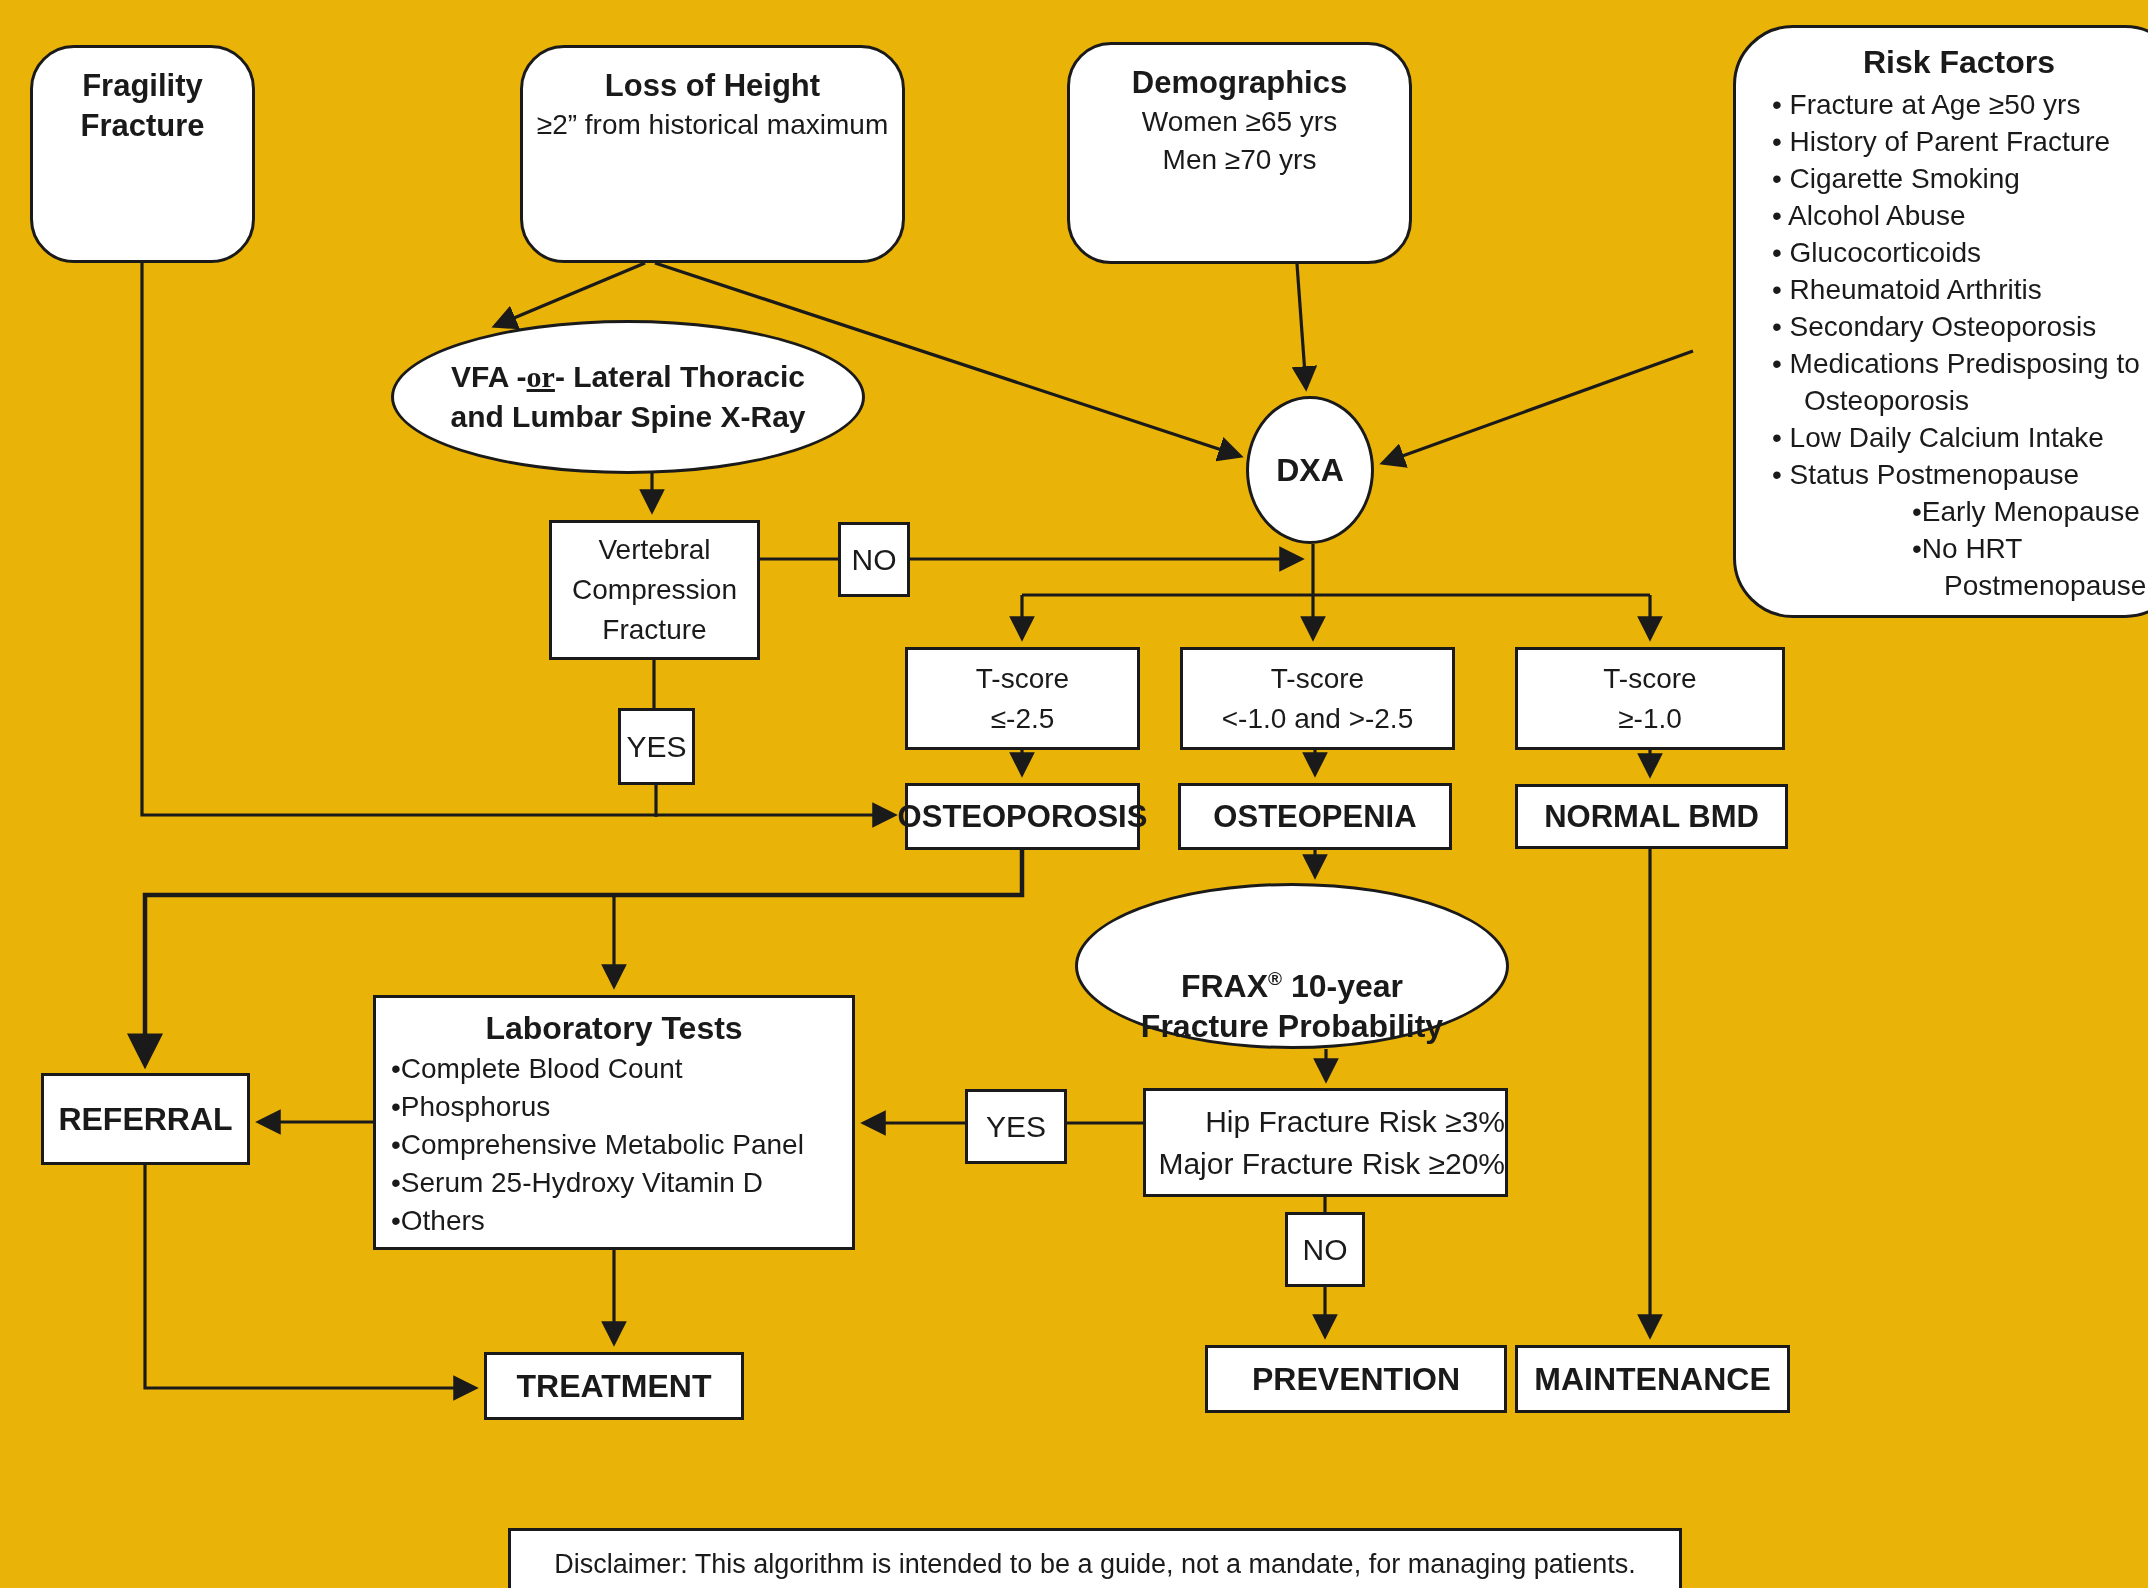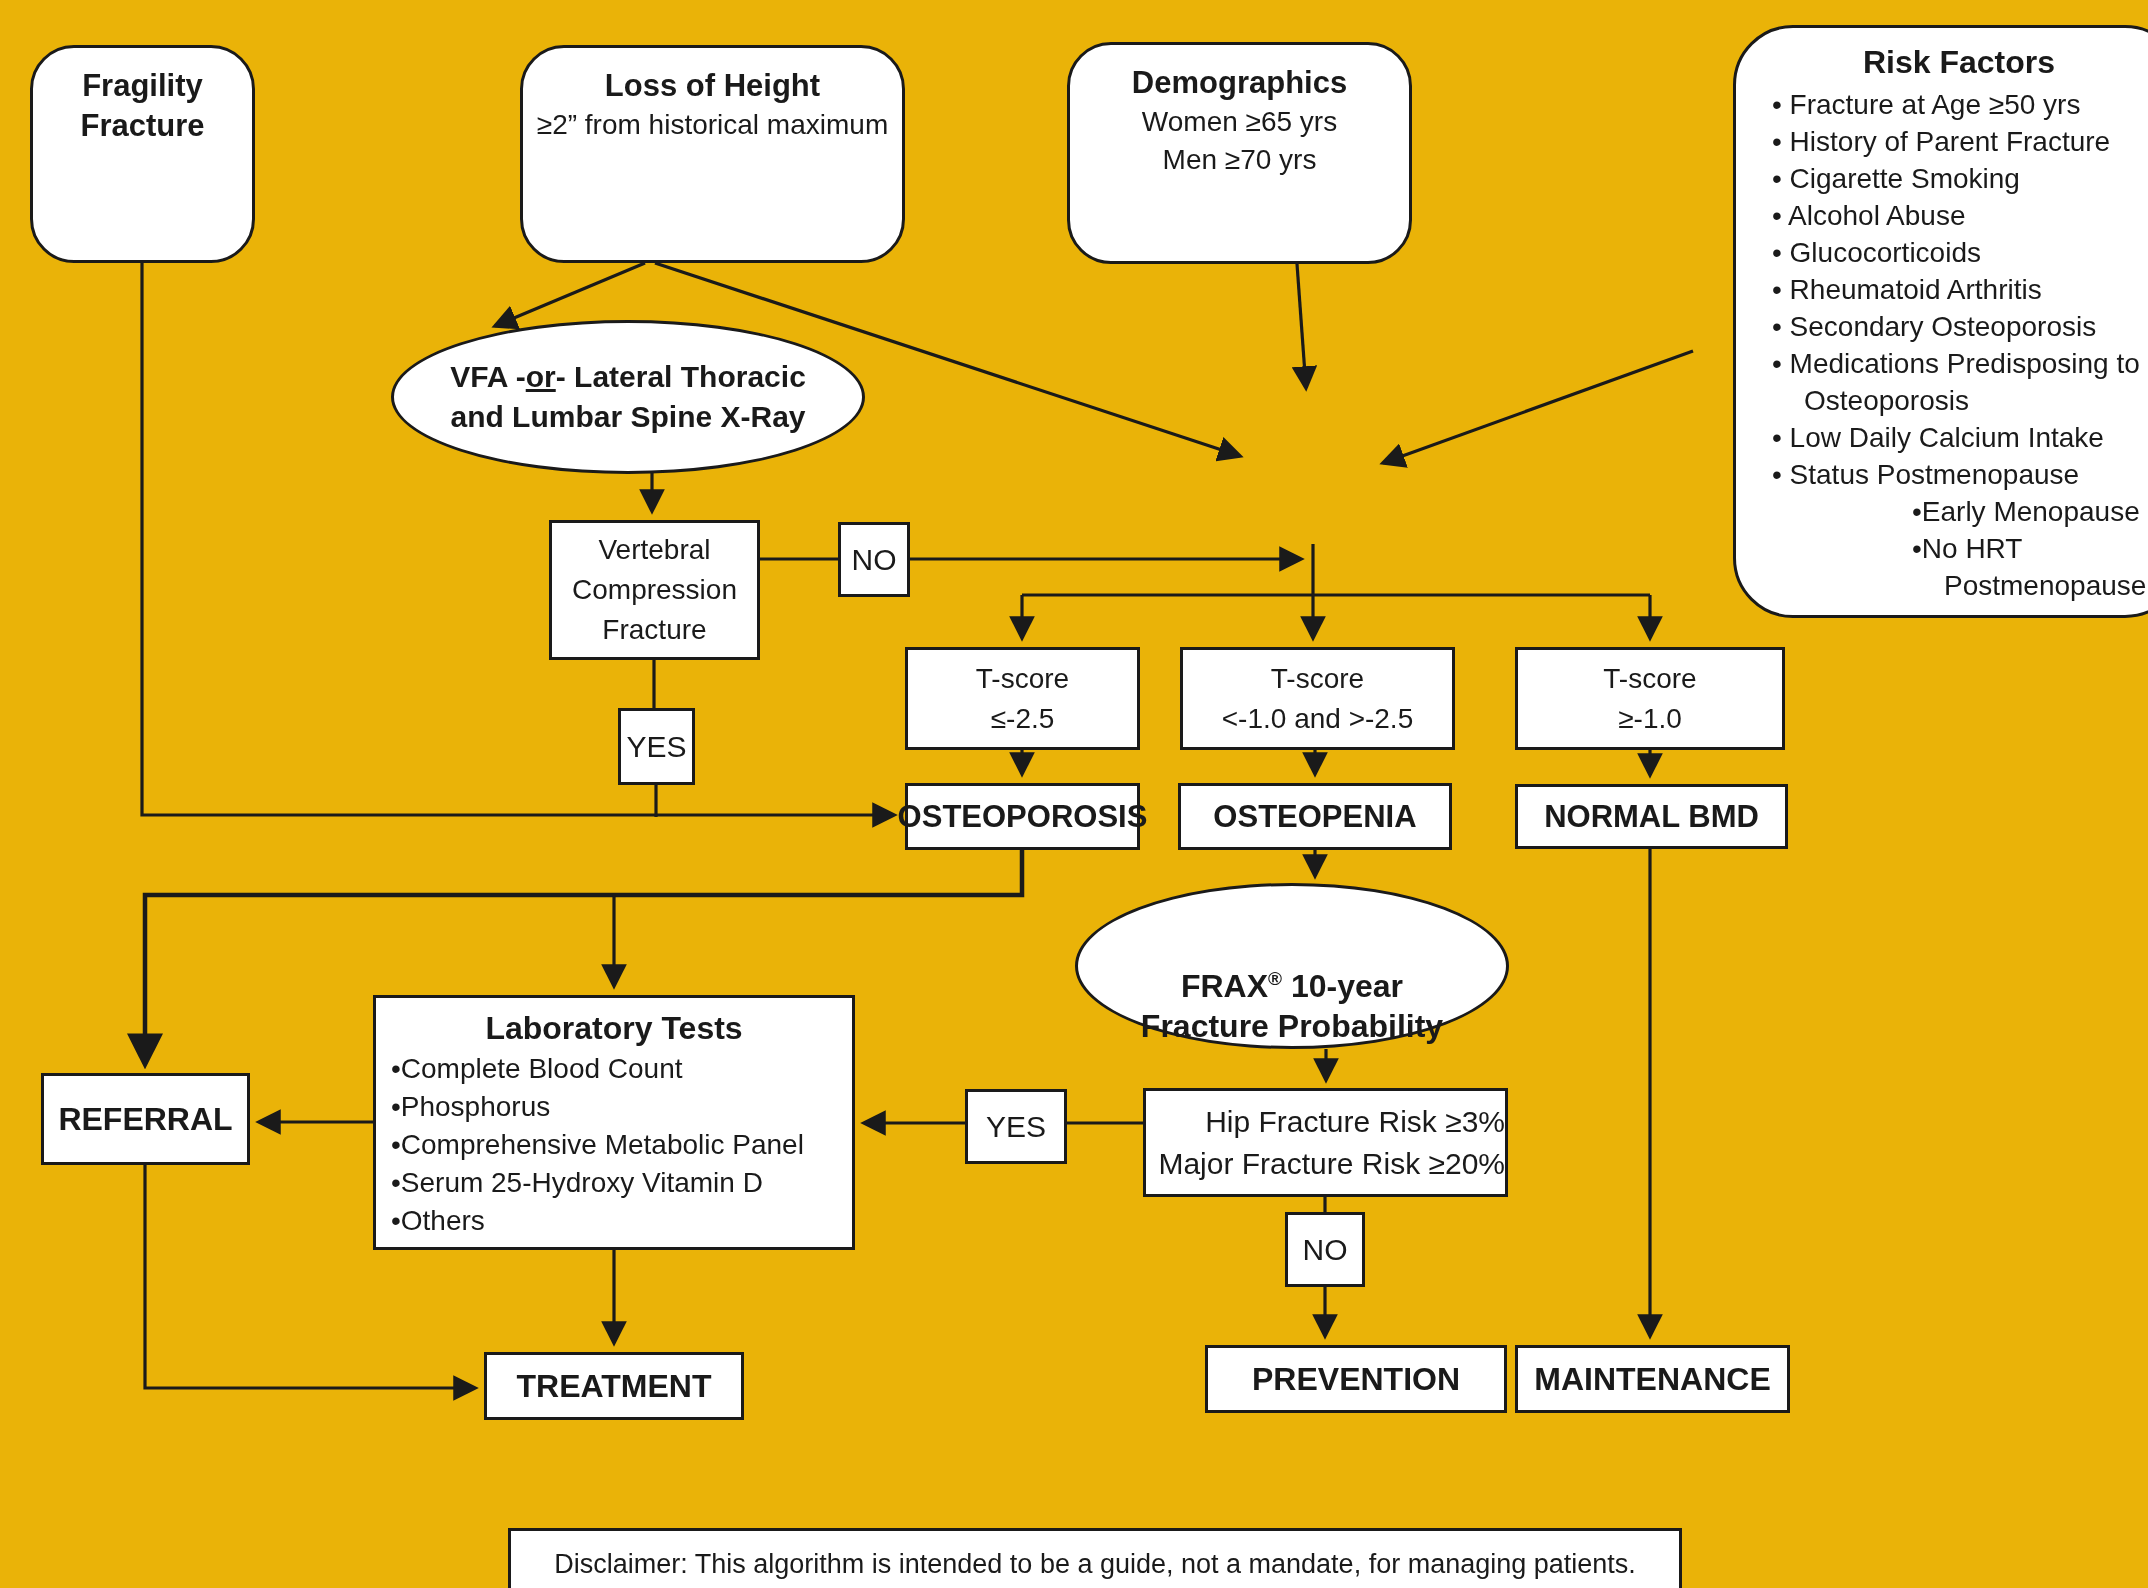--- a/index.html
+++ b/index.html
@@ -21,21 +21,21 @@
   .fs30{font-size:30px;}
   .fs31{font-size:31px;font-weight:bold;}
   .fs32{font-size:32px;font-weight:bold;}
   .prelines{white-space:pre-line;}
   .subtitle{font-weight:normal;font-size:28px;line-height:38px;}
   .list{width:100%;text-align:left;font-size:28px;line-height:37px;}
   .risk-list{padding:4px 14px 0 86px;}
   .risk-item{padding-left:32px;text-indent:-32px;white-space:pre-line;}
   .risk-sub{margin-left:140px;}
   .lab-list{padding:2px 10px 0 40px;line-height:38px;}
-  .underline{text-decoration:underline;}
+  .underline{text-decoration:underline;font-family:Liberation Serif, serif;}
   .sup{font-size:19px;vertical-align:super;line-height:0;}
   .disclaimer{line-height:38px;font-size:27px;padding:14px 30px;white-space:pre-line;justify-content:flex-start;}
 </style>
 </head>
 <body>
 
 <div id="canvas">
 
   <svg id="wires" width="2148" height="1588">
     <defs>
@@ -107,20 +107,23 @@
       <div class="risk-item risk-sub">•Early Menopause</div>
       <div class="risk-item risk-sub">•No HRT Postmenopause</div>
     </div>
   </div>
 
   <div class="node ellipse" style="left:391px;top:320px;width:474px;height:154px;border-width:3px;">
     <div class="fs30 bold"><span>VFA -</span><span class="underline">or</span><span>- Lateral Thoracic</span></div>
     <div class="fs30 bold">and Lumbar Spine X-Ray</div>
   </div>
 
+  <div class="node ellipse" style="left:1246px;top:396px;width:128px;height:148px;">
+    <div class="fs32">DXA</div>
+  </div>
 
   <div class="node" style="left:549px;top:520px;width:211px;height:140px;">
     <div class="prelines">Vertebral
 Compression
 Fracture</div>
   </div>
 
   <div class="node" style="left:838px;top:522px;width:72px;height:75px;">
     <div class="fs30">NO</div>
   </div>

